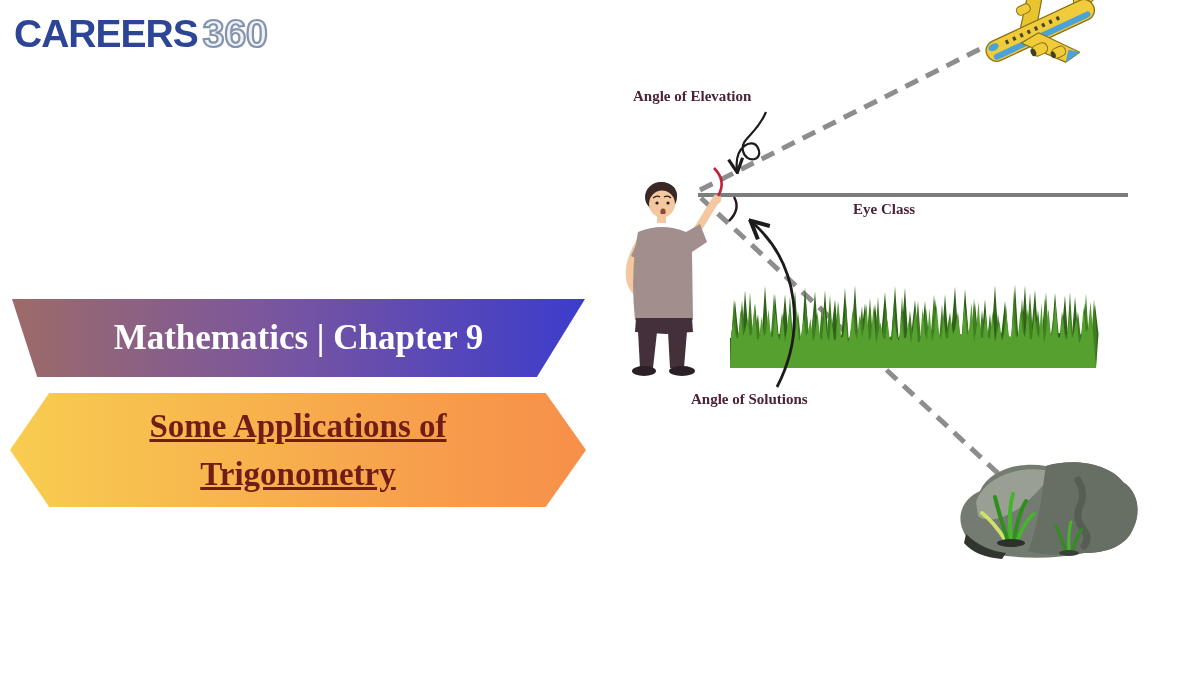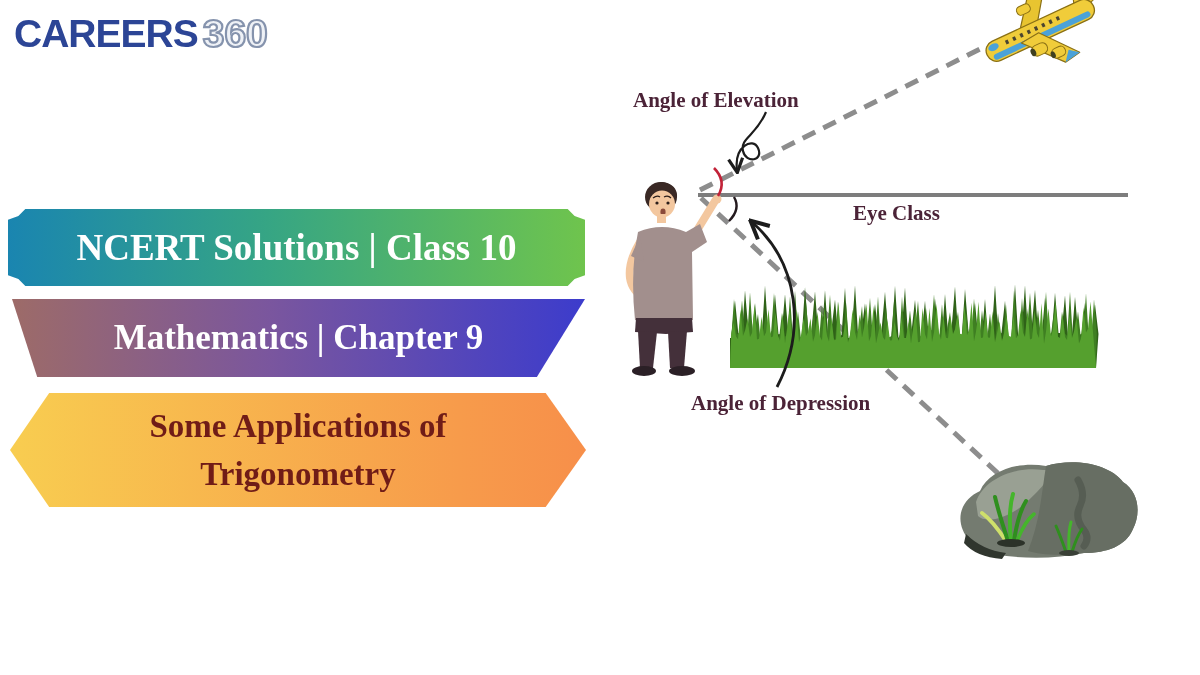--- a/index.html
+++ b/index.html
@@ -16,40 +16,37 @@
   #banner1{left:8px;top:209px;width:577px;height:77px;font-size:37px;
      background:linear-gradient(90deg,#1a85b0 0%,#36a584 45%,#6fc44d 100%);
      clip-path:polygon(0 14%,1.8% 9%,3% 0,97% 0,98.2% 9%,100% 14%,100% 86%,98.2% 91%,97% 100%,3% 100%,1.8% 91%,0 86%);}
   #banner2{left:12px;top:299px;width:573px;height:78px;font-size:35px;
      background:linear-gradient(90deg,#9d6b68 0%,#7a569e 45%,#3c3ccc 100%);
      clip-path:polygon(0 0,100% 0,91.6% 100%,4.4% 100%);justify-content:center;}
   #banner3{left:10px;top:393px;width:576px;height:114px;font-size:33px;line-height:48px;
      color:var(--banner3_text,#701c17);padding:0;box-sizing:border-box;
      background:linear-gradient(90deg,#f8cd50 0%,#f79b4b 78%,#f78f4a 100%);
      clip-path:polygon(0 50%,6.8% 0,93% 0,100% 50%,93% 100%,6.8% 100%);}
-  #banner3 .wrapbox{width:486px;margin:0 auto;}
+  #banner3 .wrapbox{width:486px;margin:0 auto;text-decoration:underline;}
   
-  .dg-label{position:absolute;font-weight:bold;font-size:21px;color:var(--label_text,#4b2337);white-space:nowrap;}
+  .dg-label{position:absolute;font-weight:bold;font-size:15px;color:var(--label_text,#4b2337);white-space:nowrap;}
   #lbl-elev{left:633px;top:88px;}
   #lbl-eye{left:853px;top:201px;}
   #lbl-dep{left:691px;top:391px;}
   #diagram-svg{position:absolute;left:0;top:0;width:1200px;height:675px;pointer-events:none;}
 </style>
 </head>
 <body>
 
 <div id="stage">
 
   <div class="logo">
     <span class="primary">CAREERS</span><span class="secondary">360</span>
   </div>
 
-  <div class="banner" id="banner1">
-    <span>NCERT Solutions | Class 10</span>
-  </div>
   <div class="banner" id="banner2">
     <span>Mathematics | Chapter 9</span>
   </div>
   <div class="banner" id="banner3">
     <div class="wrapbox">Some Applications of Trigonometry</div>
   </div>
 
   <svg id="diagram-svg" viewBox="0 0 1200 675">
     <defs>
       <marker id="ah" viewBox="0 0 10 10" refX="7.5" refY="5" markerWidth="8" markerHeight="8" orient="auto-start-reverse">
@@ -155,15 +152,15 @@
     </g>
 
     <path d="M714,168 Q727,181 718,196" fill="none" stroke="#c22238" stroke-width="2.6"></path>
     <path d="M734,197 Q741,209 729,221" fill="none" stroke="#241a1e" stroke-width="2.4"></path>
     <path d="M766,112 C756,136 740,138 743,151 C746,164 764,161 758,148 C753,137 734,146 737,170" fill="none" stroke="#1c1c1c" stroke-width="2.2" marker-end="url(#ah)"></path>
     <path d="M777,387 C806,331 799,264 753,223" fill="none" stroke="#1c1c1c" stroke-width="2.8" marker-end="url(#ah)"></path>
   </svg>
 
   <div class="dg-label" id="lbl-elev">Angle of Elevation</div>
   <div class="dg-label" id="lbl-eye">Eye Class</div>
-  <div class="dg-label" id="lbl-dep">Angle of Depression</div>
+  <div class="dg-label" id="lbl-dep">Angle of Solutions</div>
 
 </div>
 
 </body></html>

